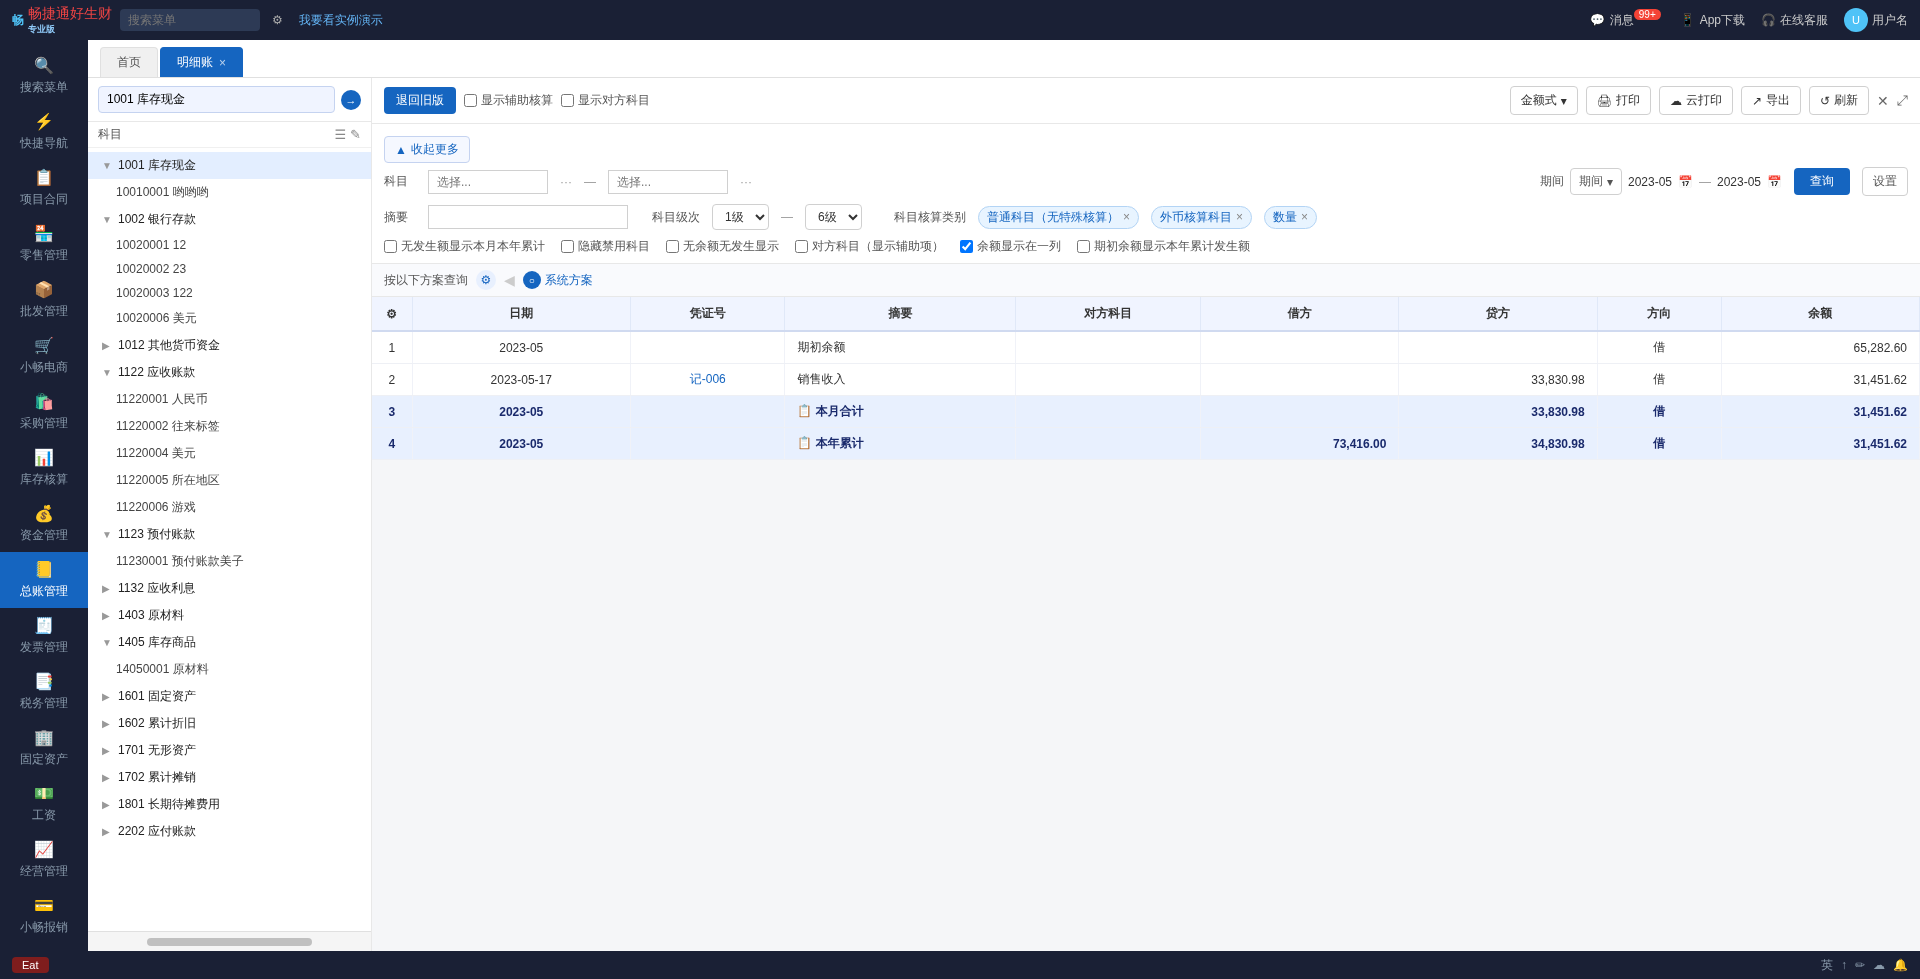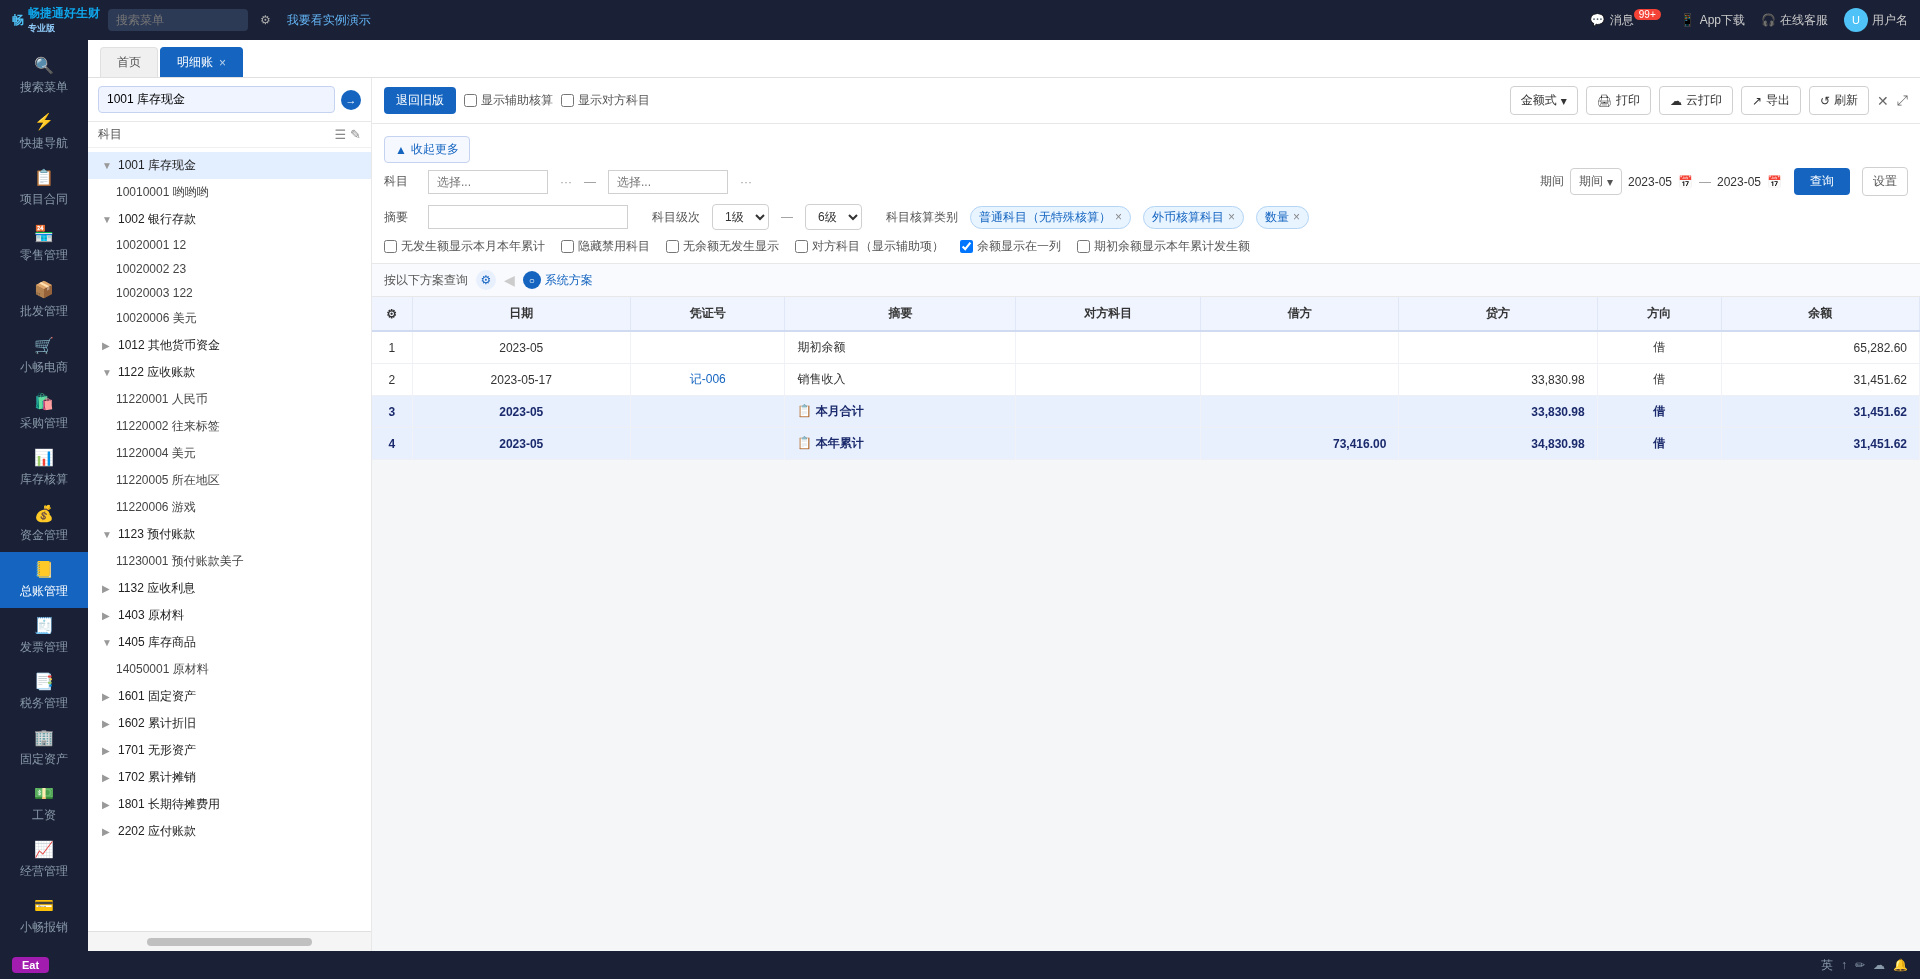--- a/index.html
+++ b/index.html
@@ -115,21 +115,21 @@
     ::-webkit-scrollbar-track { background: #f1f1f1; }
     ::-webkit-scrollbar-thumb { background: #c0c0c0; border-radius: 3px; }
   </style>
 </head>
 <body>
 
 <div class="topbar">
   <div class="topbar-logo">
     <span>畅</span>
     <div>
-      <div style="font-size:12px;color:#0ea5e9;font-weight:bold;">畅捷通好生财</div>
+      <div style="font-size:14px;color:#ef4444;font-weight:normal;">畅捷通好生财</div>
       <div style="font-size:9px;color:#90caf9;">专业版</div>
     </div>
   </div>
   <input class="topbar-search" type="text" placeholder="搜索菜单" style="">
   <span class="topbar-icons">⚙</span>
   <span class="topbar-demo">我要看实例演示</span>
   <div class="topbar-right">
     <div class="item">
       <span>💬</span>
       <span>消息</span>
@@ -428,21 +428,21 @@
             <span class="filter-label">摘要</span>
             <input class="filter-input" type="text" style="width: 200px;">
             <span class="filter-label" style="margin-left:12px;">科目级次</span>
             <select class="filter-select">
               <option>1级</option>
             </select>
             <span class="filter-dash">—</span>
             <select class="filter-select">
               <option>6级</option>
             </select>
-            <span class="filter-label" style="margin-left:12px;">科目核算类别</span>
+            <span class="filter-label" style="margin-left:20px;">科目核算类别</span>
             <span class="tag-btn">
               <span>普通科目（无特殊核算）</span>
               <span class="x">×</span>
             </span>
             <span class="tag-btn">
               <span>外币核算科目</span>
               <span class="x">×</span>
             </span>
             <span class="tag-btn">
               <span>数量</span>
@@ -557,21 +557,21 @@
             </tbody>
           </table>
         </div>
       </div>
 
     </div>
   </div>
 </div>
 
 <div class="status-bar">
-  <button class="status-btn" style="background:#a21caf;color:white;border:none;border-radius:4px;padding:2px 10px;font-size:11px;cursor:pointer;font-weight:bold;">Eat</button>
+  <button class="status-btn" style="background:#7f1d1d;color:white;border:none;border-radius:4px;padding:2px 10px;font-size:11px;cursor:pointer;">Eat</button>
   <div class="status-right">
     <span class="status-item">英</span>
     <span class="status-item">↑</span>
     <span class="status-item">✏</span>
     <span class="status-item">☁</span>
     <span class="status-item">🔔</span>
   </div>
 </div>
 
 </body></html>

